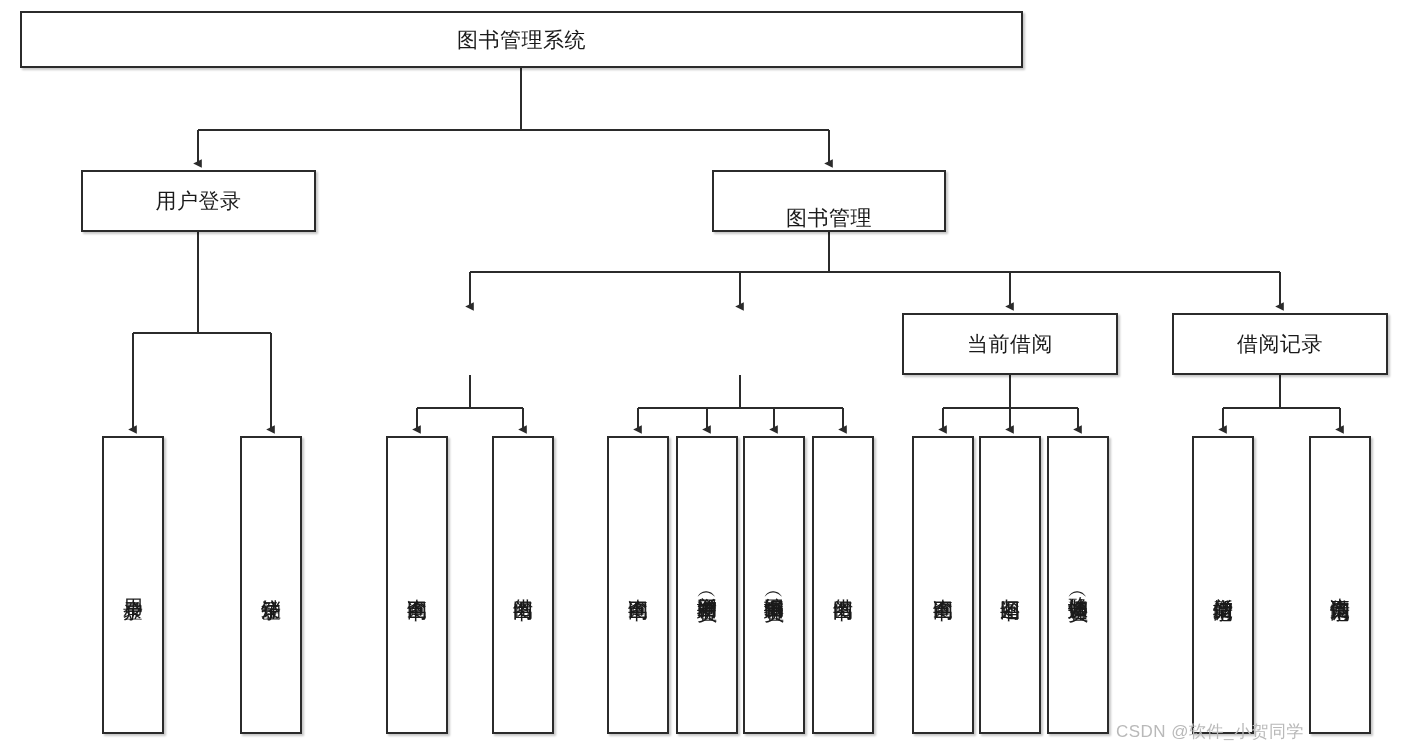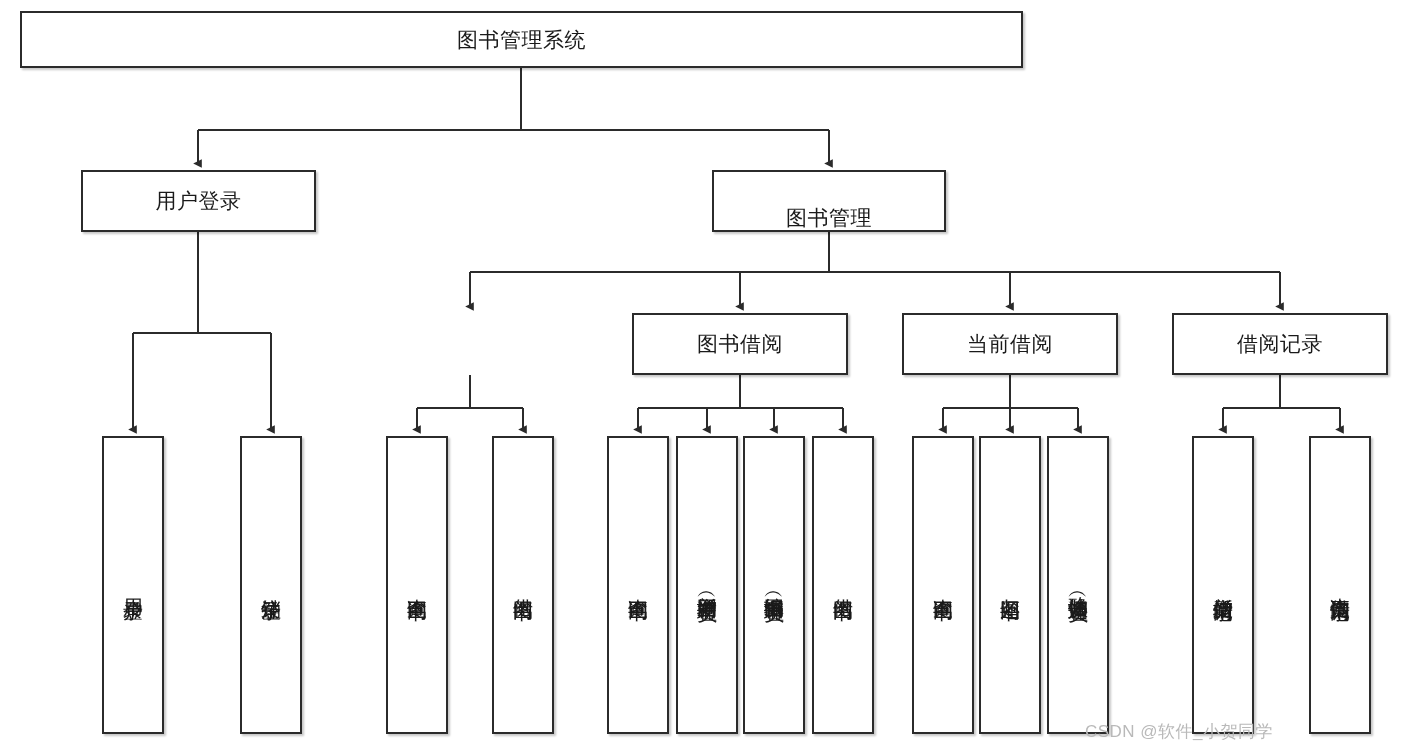--- a/index.html
+++ b/index.html
@@ -11,20 +11,21 @@
     width: 1405px;
     height: 747px;
     font-family: "Liberation Sans", sans-serif;
     overflow: hidden;
     position: relative;
   }
   #diagram-root {
     position: relative;
     width: 1281px;
     height: 747px;
+    padding-left: 31px;
   }
   svg#tree-svg {
     position: absolute;
     top: 0;
     left: 0;
     width: 1405px;
     height: 747px;
   }
   .node-box {
     position: absolute;
@@ -131,23 +132,20 @@
 
   <div class="node-box" style="left:81px; top:170px; width:235px; height:62px;">
     <span class="node-label-h">用户登录</span>
   </div>
 
   <div class="node-box" style="left:712px; top:170px; width:234px; height:62px;align-items:flex-end;">
     <span class="node-label-h">图书管理</span>
   </div>
 
 
-  <div class="node-box" style="left:632px; top:313px; width:216px; height:62px;">
-    <span class="node-label-h">图书借阅</span>
-  </div>
 
   <div class="node-box" style="left:902px; top:313px; width:216px; height:62px;">
     <span class="node-label-h">当前借阅</span>
   </div>
 
   <div class="node-box" style="left:1172px; top:313px; width:216px; height:62px;align-items:center;">
     <span class="node-label-h">借阅记录</span>
   </div>
 
   <div class="node-box" style="left:102px; top:436px; width:62px; height:298px;">

